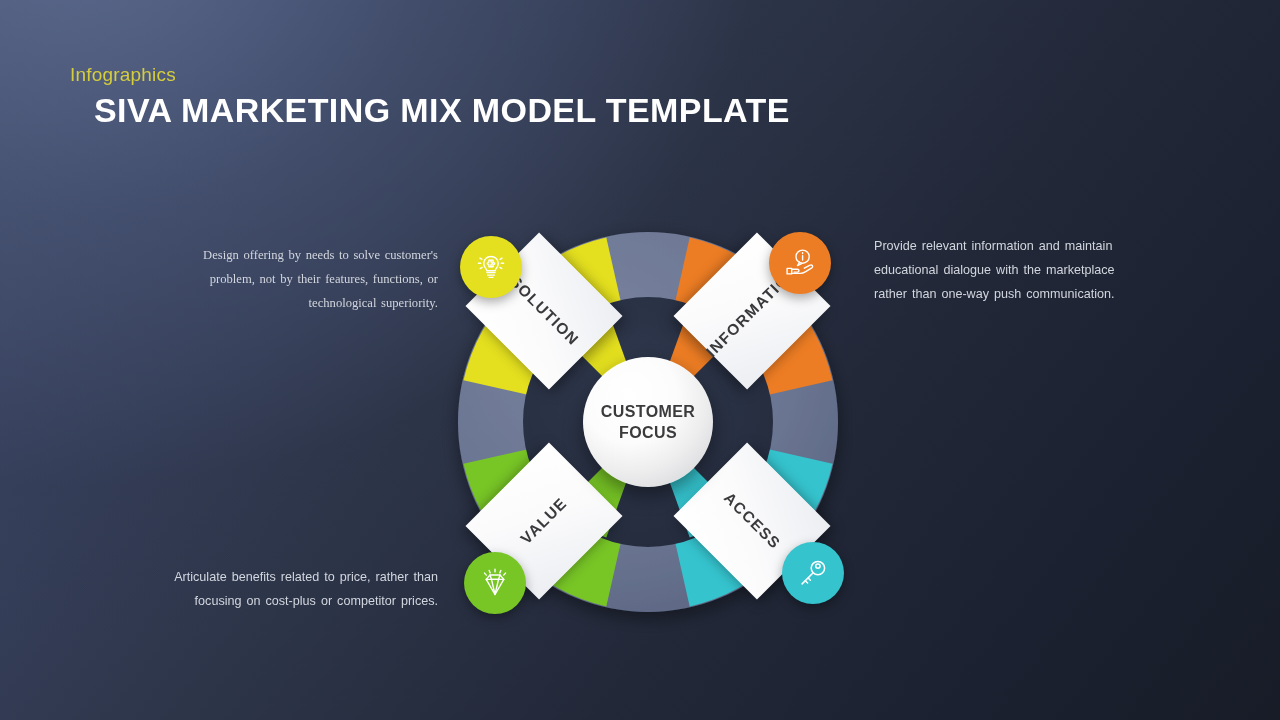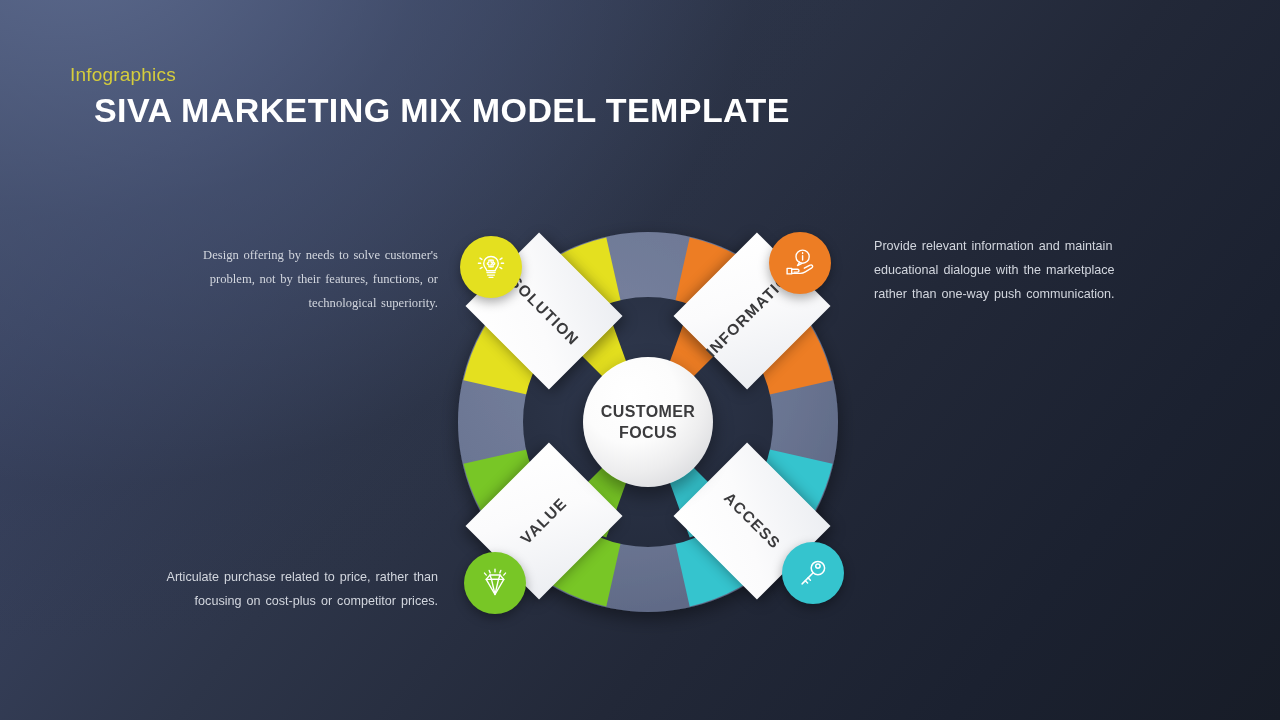--- a/index.html
+++ b/index.html
@@ -149,21 +149,21 @@
 </style>
 </head>
 <body>
 
 <div class="slide">
 
   <div class="eyebrow">Infographics</div>
   <div class="title">SIVA MARKETING MIX MODEL TEMPLATE</div>
 
   <div class="desc left" id="desc-solution">Design offering  by needs to solve customer's problem, not by their features, functions, or technological superiority.</div>
-  <div class="desc left" id="desc-value">Articulate purchase related to price, rather than focusing on cost-plus or competitor prices.</div>
+  <div class="desc left" id="desc-value">Articulate benefits related to price, rather than focusing on cost-plus or competitor prices.</div>
   <div class="desc right" id="desc-information">Provide  relevant  information  and maintain educational  dialogue  with the marketplace rather than one-way push communication.</div>
 
   <div class="diagram">
     <svg viewBox="0 0 380 380" xmlns="http://www.w3.org/2000/svg">
       <defs>
         <filter id="ringShadow" x="-30%" y="-30%" width="160%" height="160%">
           <feDropShadow dx="0" dy="6" stdDeviation="9" flood-color="#000000" flood-opacity="0.42"></feDropShadow>
         </filter>
         <radialGradient id="ringGrad" cx="38%" cy="30%" r="78%">
           <stop offset="0%" stop-color="#78829f"></stop>

